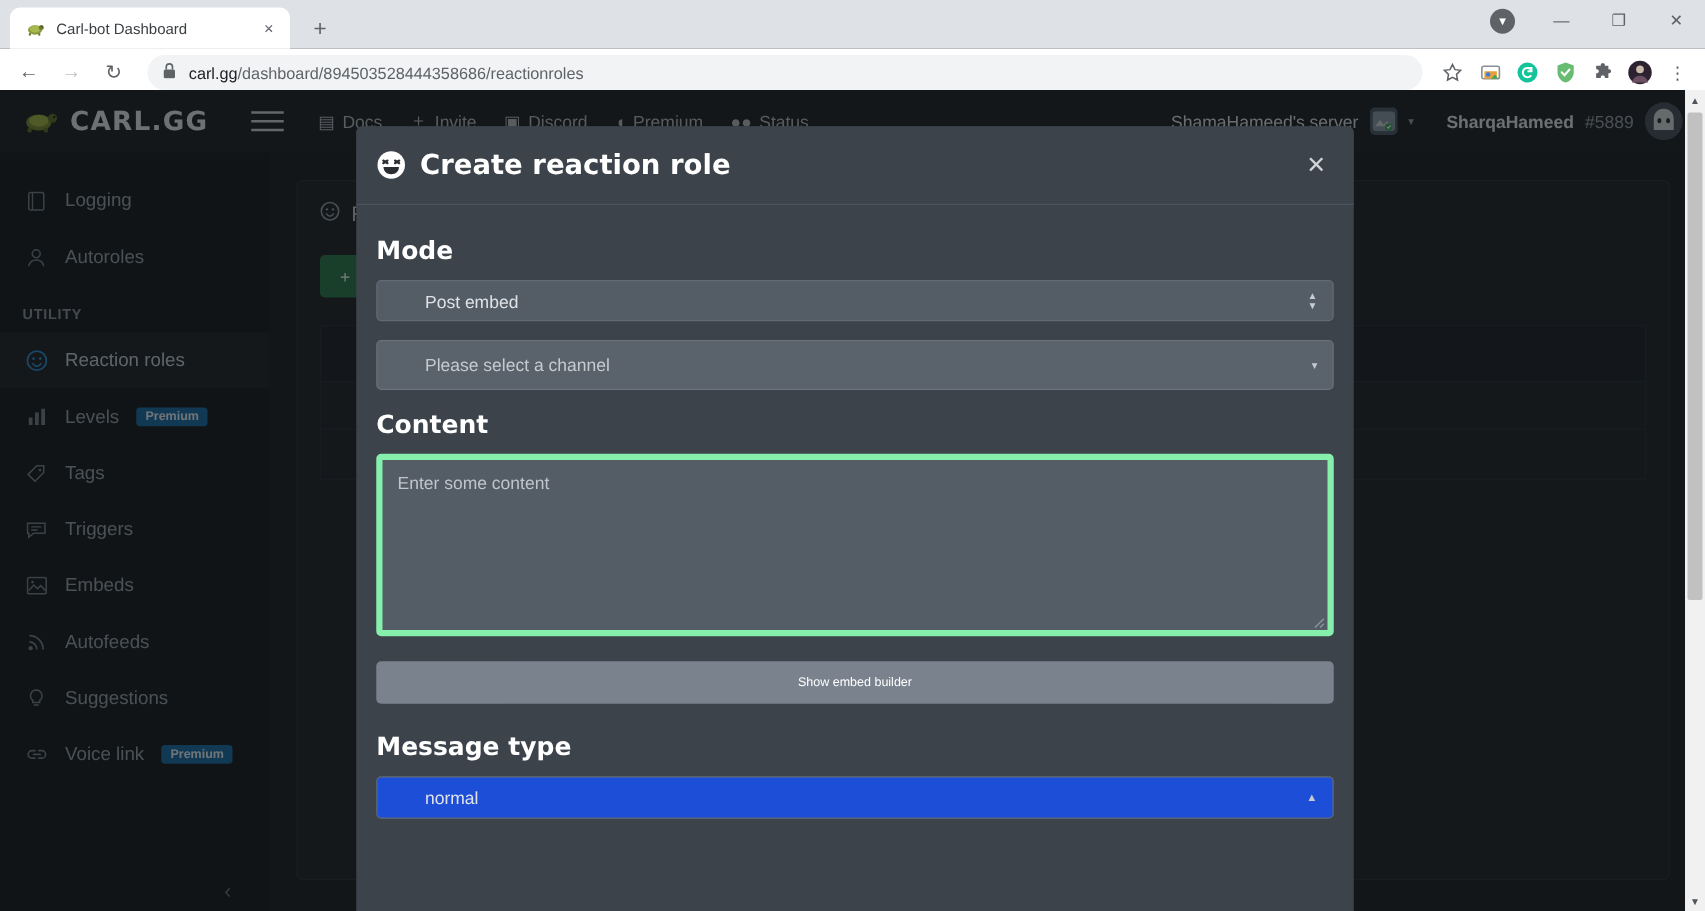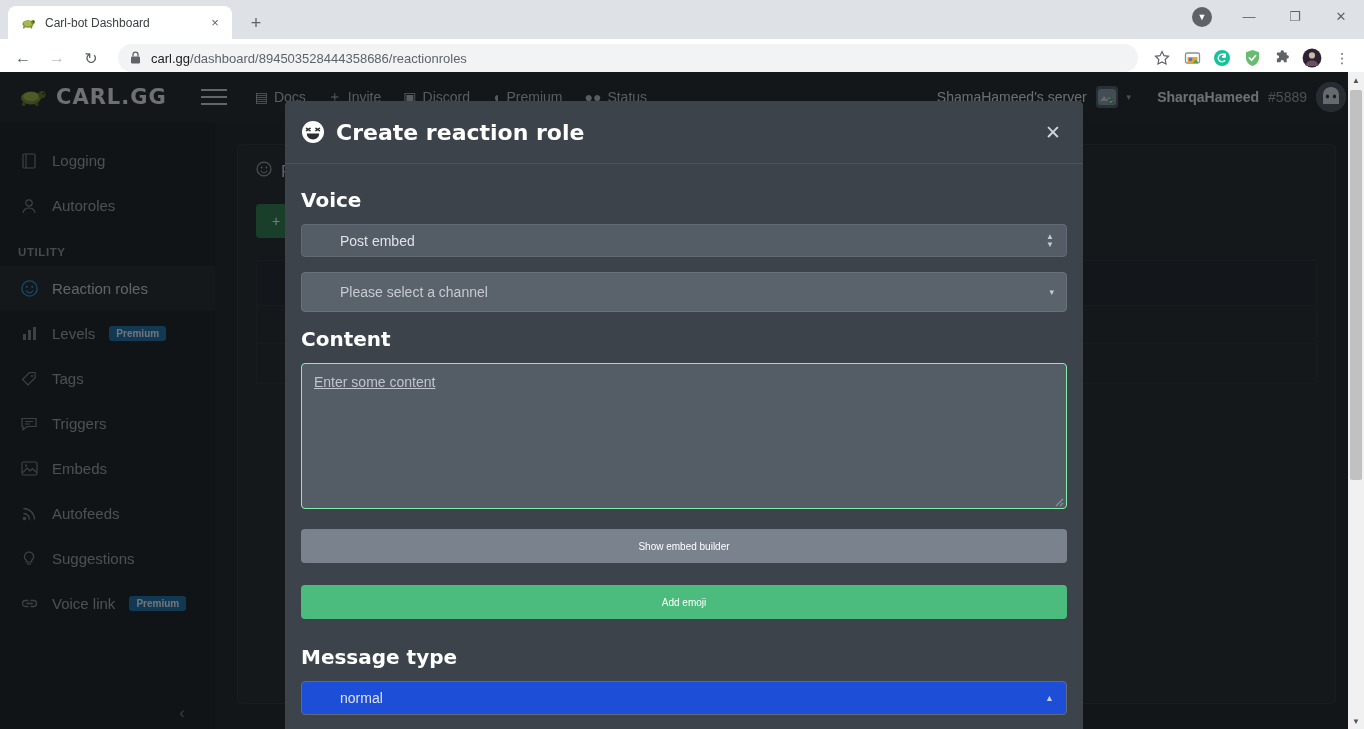--- a/index.html
+++ b/index.html
@@ -227,25 +227,24 @@
     margin-bottom: 15px;
   }
   .select .sv { flex:1;margin-left:26px; }
   .select .updown {
     font-size:8px; line-height:8px; color:#c6cbd1; text-align:center;
   }
   .select.ph { background:#5a626b; border-color:#69717b; height:40px; }
   .select.ph .sv { color:#c6cbd0; }
   .select .dncaret { font-size:9px; color:#c6cbd1; }
   .textarea {
-    height: 146px; background:#545c66; border:1px solid #86efac;
+    height: 146px; background:#545c66; border:5px solid #86efac;
     border-radius:4px; padding: 10px 12px;
     color:#bfc5cb; font-size:14px; position:relative;
     margin-bottom: 20px;
-    text-decoration: underline;
   }
   .resize-grip {
     position:absolute; right:2px; bottom:2px;
     width: 12px; height: 12px;
   }
   .btn {
     height: 34px; border-radius:4px;
     display:flex; align-items:center; justify-content:center;
     color:#fff; font-size:10px;
   }
@@ -587,21 +586,21 @@
             <path d="M5.6 8.4l3.4 2.2M9 8.4l-3.4 2.2M15 8.4l3.4 2.2M18.4 8.4L15 10.6" stroke="#2a2e33" stroke-width="1.7" stroke-linecap="round"></path>
             <path d="M5.8 13.6h12.4c0 3.6-2.8 5.8-6.2 5.8s-6.2-2.2-6.2-5.8z" fill="#2a2e33"></path>
           </svg>
         </span>
         <span class="modal-title">Create reaction role</span>
         <span class="modal-close">✕</span>
       </div>
 
       <div class="modal-body">
 
-        <div class="section-label">Voice</div>
+        <div class="section-label">Mode</div>
 
         <div class="select">
           <span class="sv">Post embed</span>
           <span class="updown">▲<br>▼</span>
         </div>
 
         <div class="select ph">
           <span class="sv">Please select a channel</span>
           <span class="dncaret">▾</span>
         </div>
@@ -612,21 +611,20 @@
           <span>Enter some content</span>
           <span class="resize-grip">
             <svg width="12" height="12" viewBox="0 0 12 12">
                 <path d="M11 4L4 11M11 8l-3 3" stroke="#8b939c" stroke-width="1.1"></path>
               </svg>
           </span>
         </div>
 
         <div class="btn btn-secondary">Show embed builder</div>
 
-        <div class="btn btn-success">Add emoji</div>
 
         <div class="section-label">Message type</div>
 
         <div class="select msg">
           <span class="sv">normal</span>
           <span class="dncaret">▲</span>
         </div>
       </div>
     </div>
   </div>

